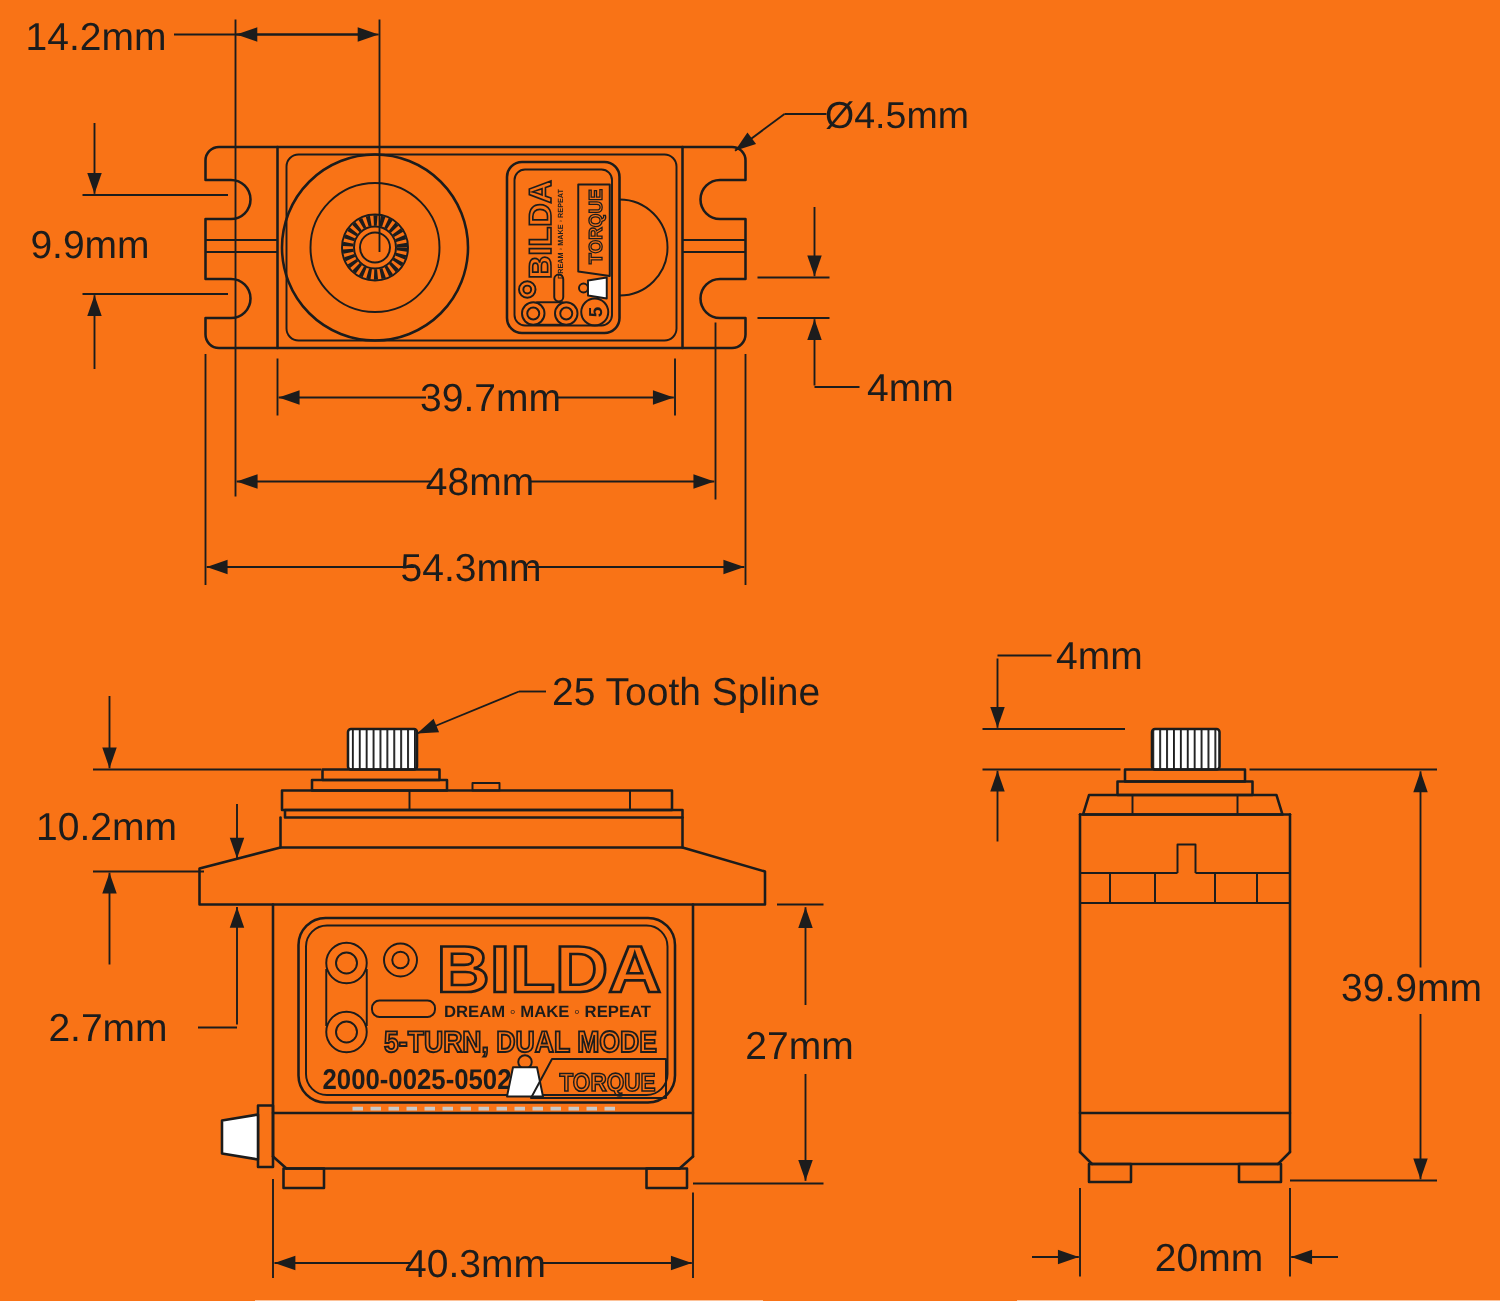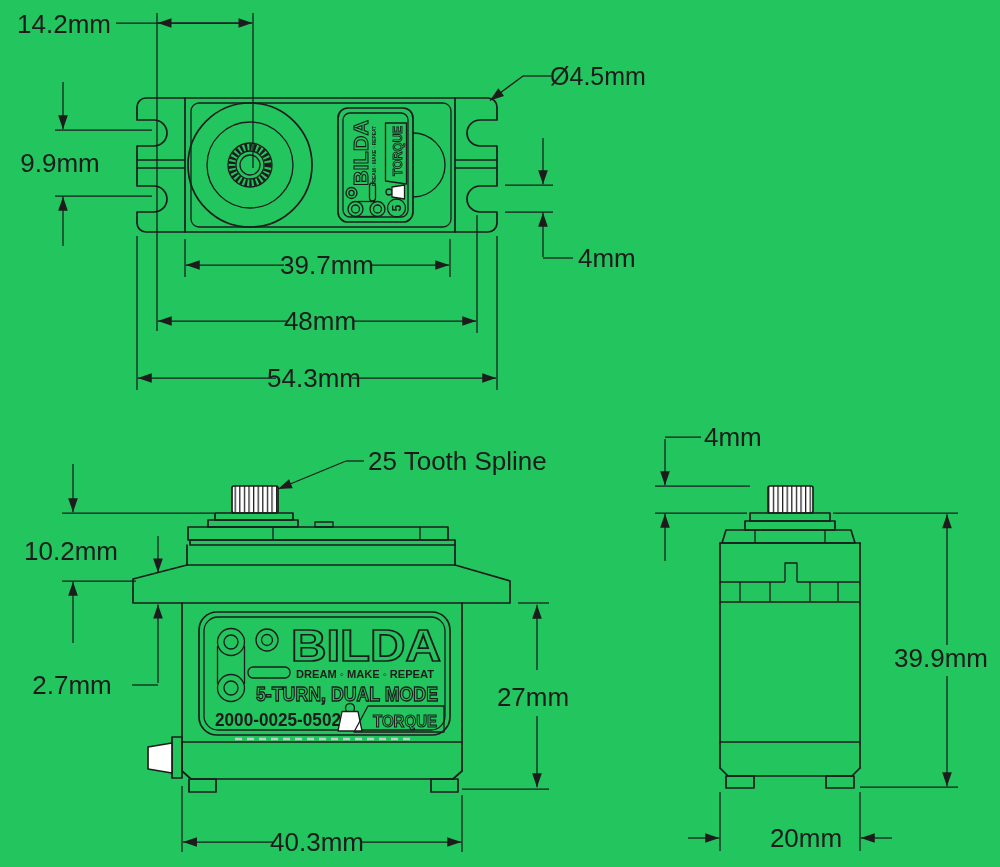--- a/index.html
+++ b/index.html
@@ -1,16 +1,16 @@
 <!DOCTYPE html>
 <html><head>
 <meta charset="utf-8">
 <style>
   html,body{margin:0;padding:0;background:#fff;}
-  .canvas{width:1000px;height:867px;background:#22c55e;position:relative;font-family:"Liberation Sans",sans-serif;}
+  .canvas{width:1000px;height:867px;background:#f97316;position:relative;font-family:"Liberation Sans",sans-serif;}
   svg{display:block;}
   svg text{font-family:"Liberation Sans",sans-serif;fill:#1c1c1c;}
   .dim{font-size:26px;}
   .dim-sm{font-size:25px;}
   .ln{stroke:#1c1c1c;stroke-width:1.7;fill:none;stroke-linejoin:round;stroke-linecap:round;}
   .ln2{stroke:#1c1c1c;stroke-width:1.3;fill:none;stroke-linejoin:round;}
   .dl{stroke:#1c1c1c;stroke-width:1.25;fill:none;}
   .wfill{fill:#fff;}
   .outline{fill:none;stroke:#1c1c1c;font-weight:bold;}
   .solidtxt{fill:#1c1c1c;font-weight:bold;}

